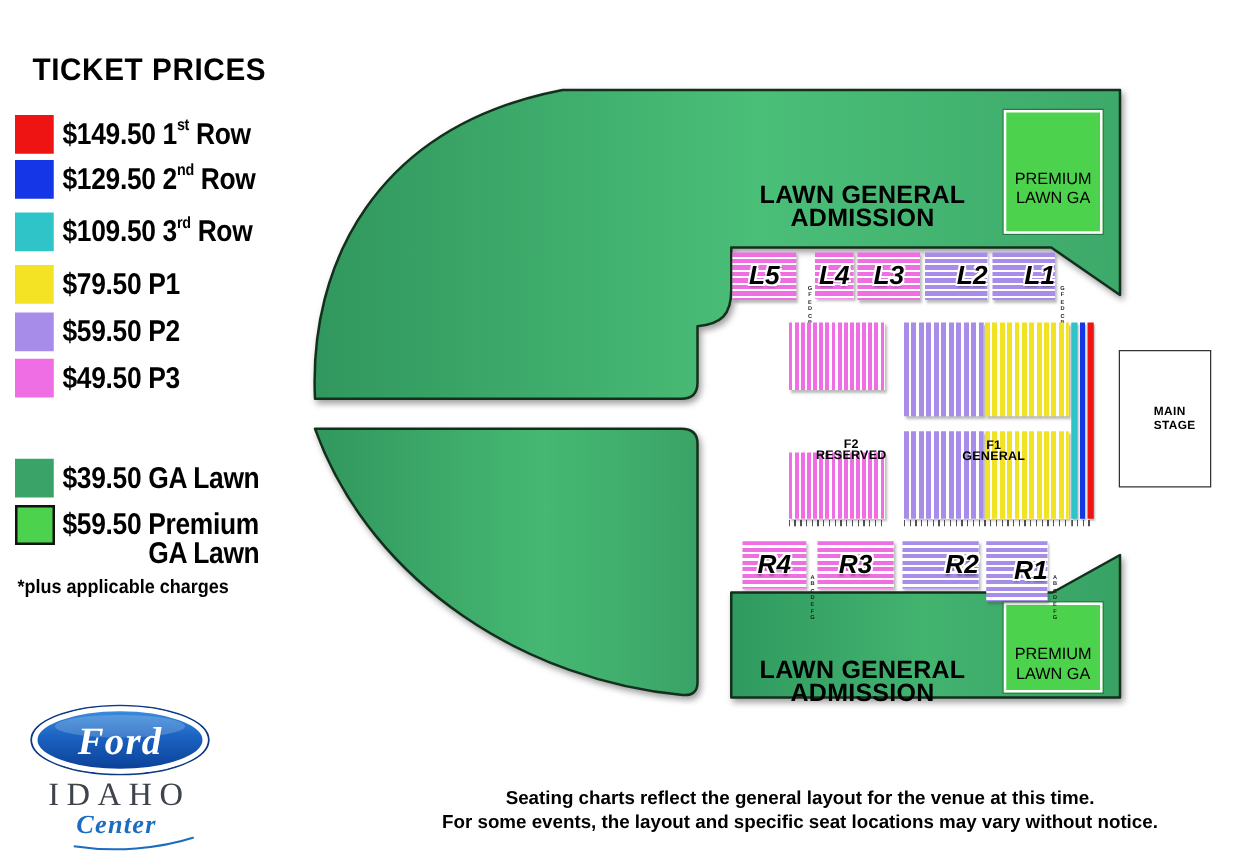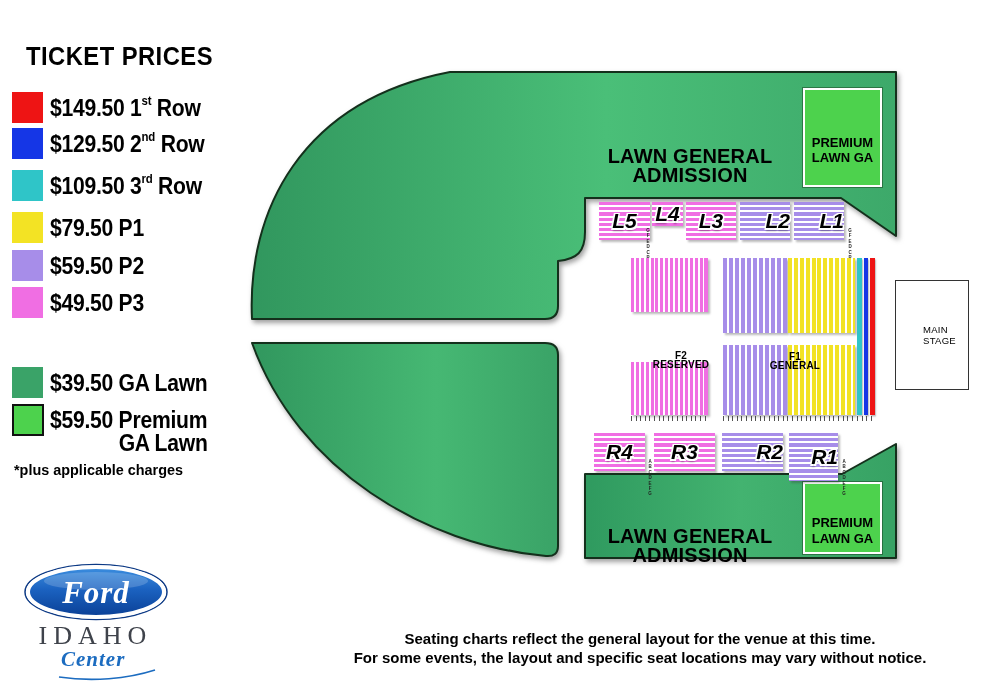--- a/index.html
+++ b/index.html
@@ -10,40 +10,40 @@
 
   
   svg.lawnsvg{position:absolute;left:0;top:0;}
   .shape{stroke:#14301c;stroke-width:2;stroke-linejoin:round;
          filter:drop-shadow(2px 3px 2.5px rgba(80,80,80,.55));}
 
   
   .lawn-label{font-weight:bold;font-size:20px;line-height:18.5px;text-align:center;letter-spacing:.2px;}
   .premium-box{background:#4dd24d;border:2.5px solid #fff;box-sizing:border-box;
                box-shadow:0 0 0 1px rgba(20,50,20,.45);display:flex;align-items:center;justify-content:center;}
-  .premium-label{font-weight:bold;font-size:13px;line-height:15.5px;}
+  .premium-label{font-weight:normal;font-size:13px;line-height:15.5px;text-align:center;}
 
   
   .sec{display:flex;align-items:center;justify-content:center;
        box-shadow:1.5px 2px 2px rgba(60,60,60,.35);}
   .h-pink  {background:repeating-linear-gradient(180deg,#f06ee3 0 3.3px,#fff 3.3px 5.2px);}
   .h-purple{background:repeating-linear-gradient(180deg,#a78de9 0 3.3px,#fff 3.3px 5.2px);justify-content:flex-end;}
   .v-pink  {background:repeating-linear-gradient(90deg,#f06ee3 0 3px,#fff 3px 4.9px);}
   .v-purple{background:repeating-linear-gradient(90deg,#a78de9 0 4px,#fff 4px 6px);}
   .v-yellow{background:repeating-linear-gradient(90deg,#f2e224 0 4px,#fff 4px 5.9px);}
   .bar{box-shadow:1px 1.5px 1.5px rgba(60,60,60,.35);}
   .seclab{font-weight:bold;font-style:italic;font-size:21px;
           text-shadow:-1.5px -1.5px 0 #fff,1.5px -1.5px 0 #fff,-1.5px 1.5px 0 #fff,1.5px 1.5px 0 #fff,0 2.5px 2px rgba(0,0,0,.35);}
   .f-label{font-weight:bold;font-size:10px;line-height:8.5px;text-align:center;letter-spacing:.2px;}
   .letter-col{font-size:4.5px;line-height:5.4px;font-weight:bold;color:#222;text-align:center;}
   .ticks{height:5px;background:repeating-linear-gradient(90deg,#333 0 1px,transparent 1px 4.6px);opacity:.85;}
 
   
   .stage{background:#fff;border:1.5px solid #333;display:flex;align-items:center;justify-content:center;}
-  .stage span{font-weight:normal;font-size:9.5px;letter-spacing:.3px;margin-left:27px;}
+  .stage span{font-weight:bold;font-size:9.5px;letter-spacing:.3px;margin-left:27px;}
 
   
   .legend-title{font-weight:bold;font-size:25px;letter-spacing:.5px;transform:scaleX(.95);transform-origin:left center;}
   .lg-row{position:absolute;left:12px;height:31px;}
   .sw{position:absolute;left:0;top:0;width:31px;height:31px;}
   .sw-border{width:28px;height:28px;border:2.5px solid #111;}
   .lg-text{position:absolute;left:38px;top:0;line-height:31px;font-weight:bold;font-size:24px;
            white-space:nowrap;transform:scaleX(.88);transform-origin:left center;letter-spacing:-.3px;}
   .lg-text sup{font-size:13px;position:relative;top:-2px;vertical-align:super;line-height:0;}
   .lg-line2{position:absolute;left:38px;top:25px;padding-left:78px;font-weight:bold;font-size:24px;
@@ -95,24 +95,24 @@
 
   <div class="abs premium-box" style="left:803px;top:88px;width:79px;height:99px;">
     <span class="premium-label pre">PREMIUM
 LAWN GA</span>
   </div>
   <div class="abs premium-box" style="left:803px;top:482px;width:79px;height:72px;">
     <span class="premium-label pre">PREMIUM
 LAWN GA</span>
   </div>
 
-  <div class="abs sec h-pink" style="left:599px;top:202px;width:51px;height:38px;">
+  <div class="abs sec h-pink" style="left:586px;top:202px;width:51px;height:38px;">
     <span class="seclab">L5</span>
     </div>
-  <div class="abs sec h-pink" style="left:652px;top:202px;width:31px;height:24px;">
+  <div class="abs sec h-pink" style="left:652px;top:202px;width:31px;height:37px;">
     <span class="seclab">L4</span>
     </div>
   <div class="abs sec h-pink" style="left:686px;top:202px;width:50px;height:38px;">
     <span class="seclab">L3</span>
     </div>
   <div class="abs sec h-purple" style="left:740px;top:202px;width:50px;height:38px;">
     <span class="seclab">L2</span>
     </div>
   <div class="abs sec h-purple" style="left:794px;top:202px;width:50px;height:38px;">
     <span class="seclab">L1</span>

